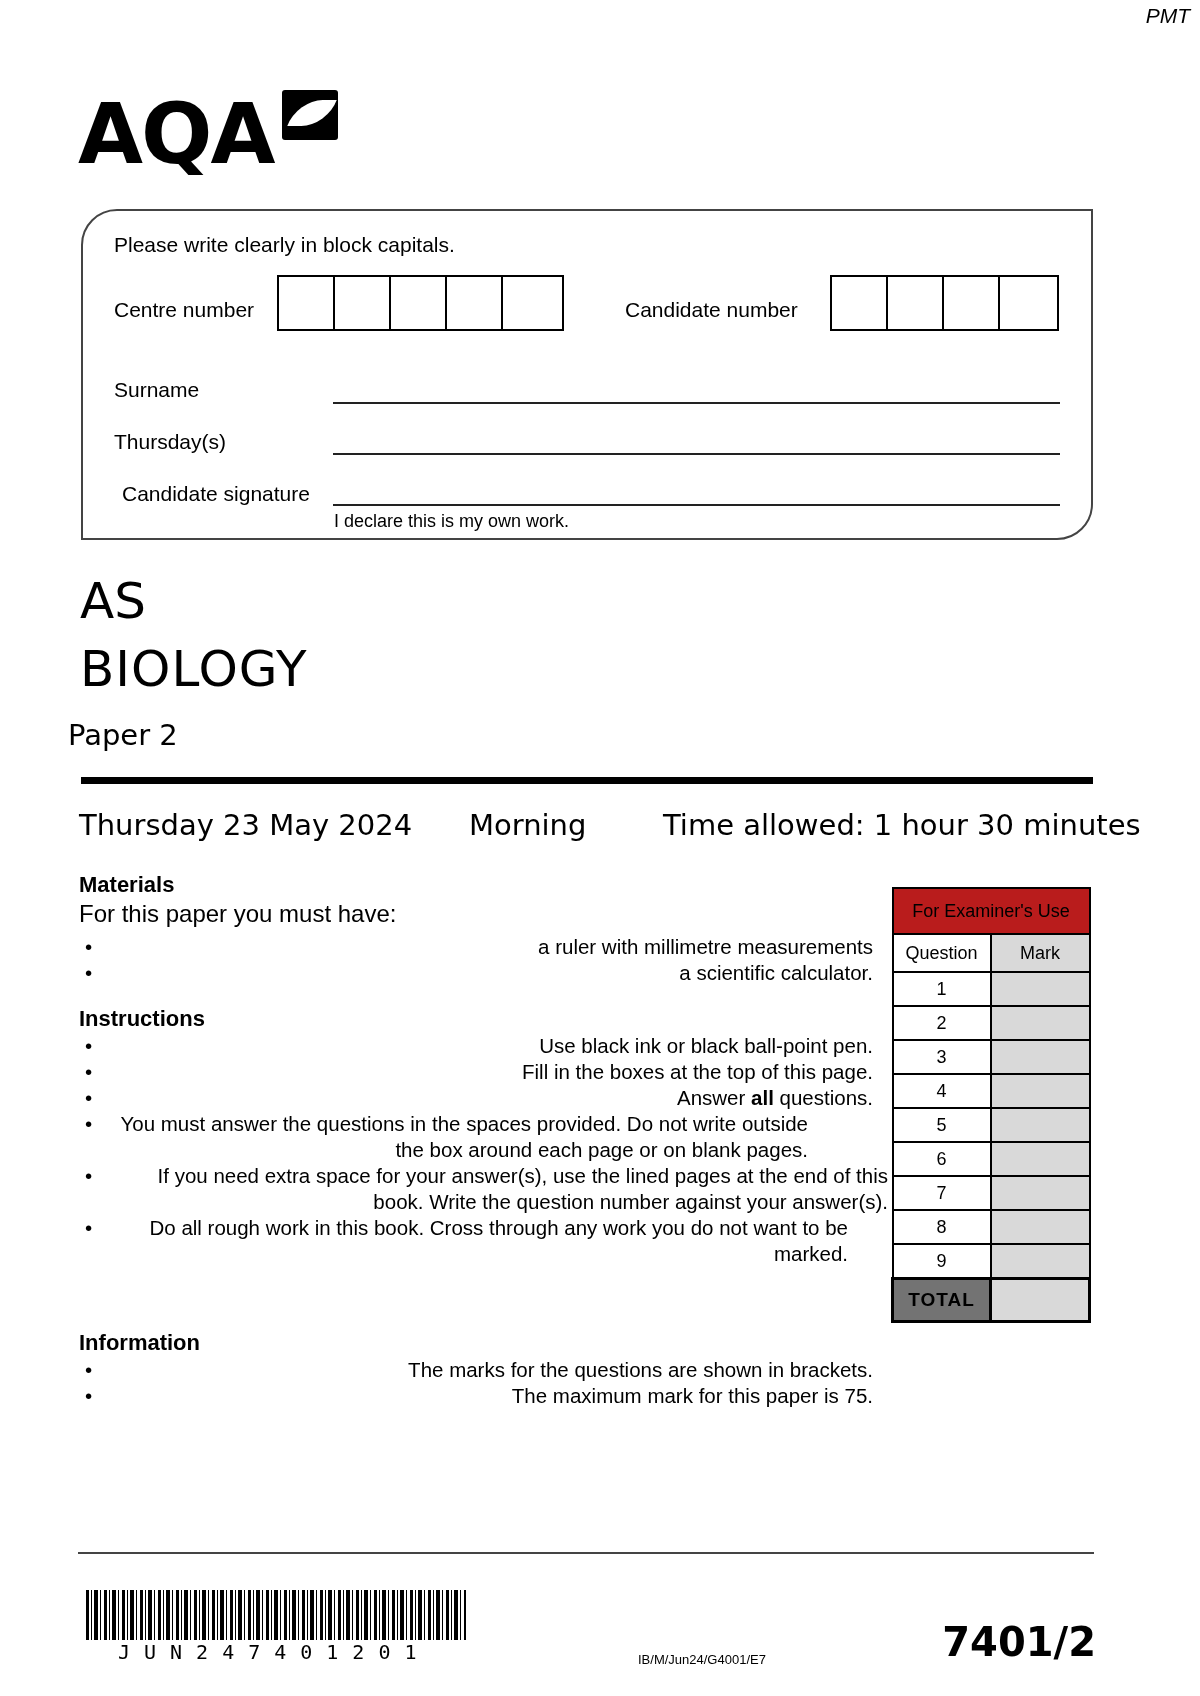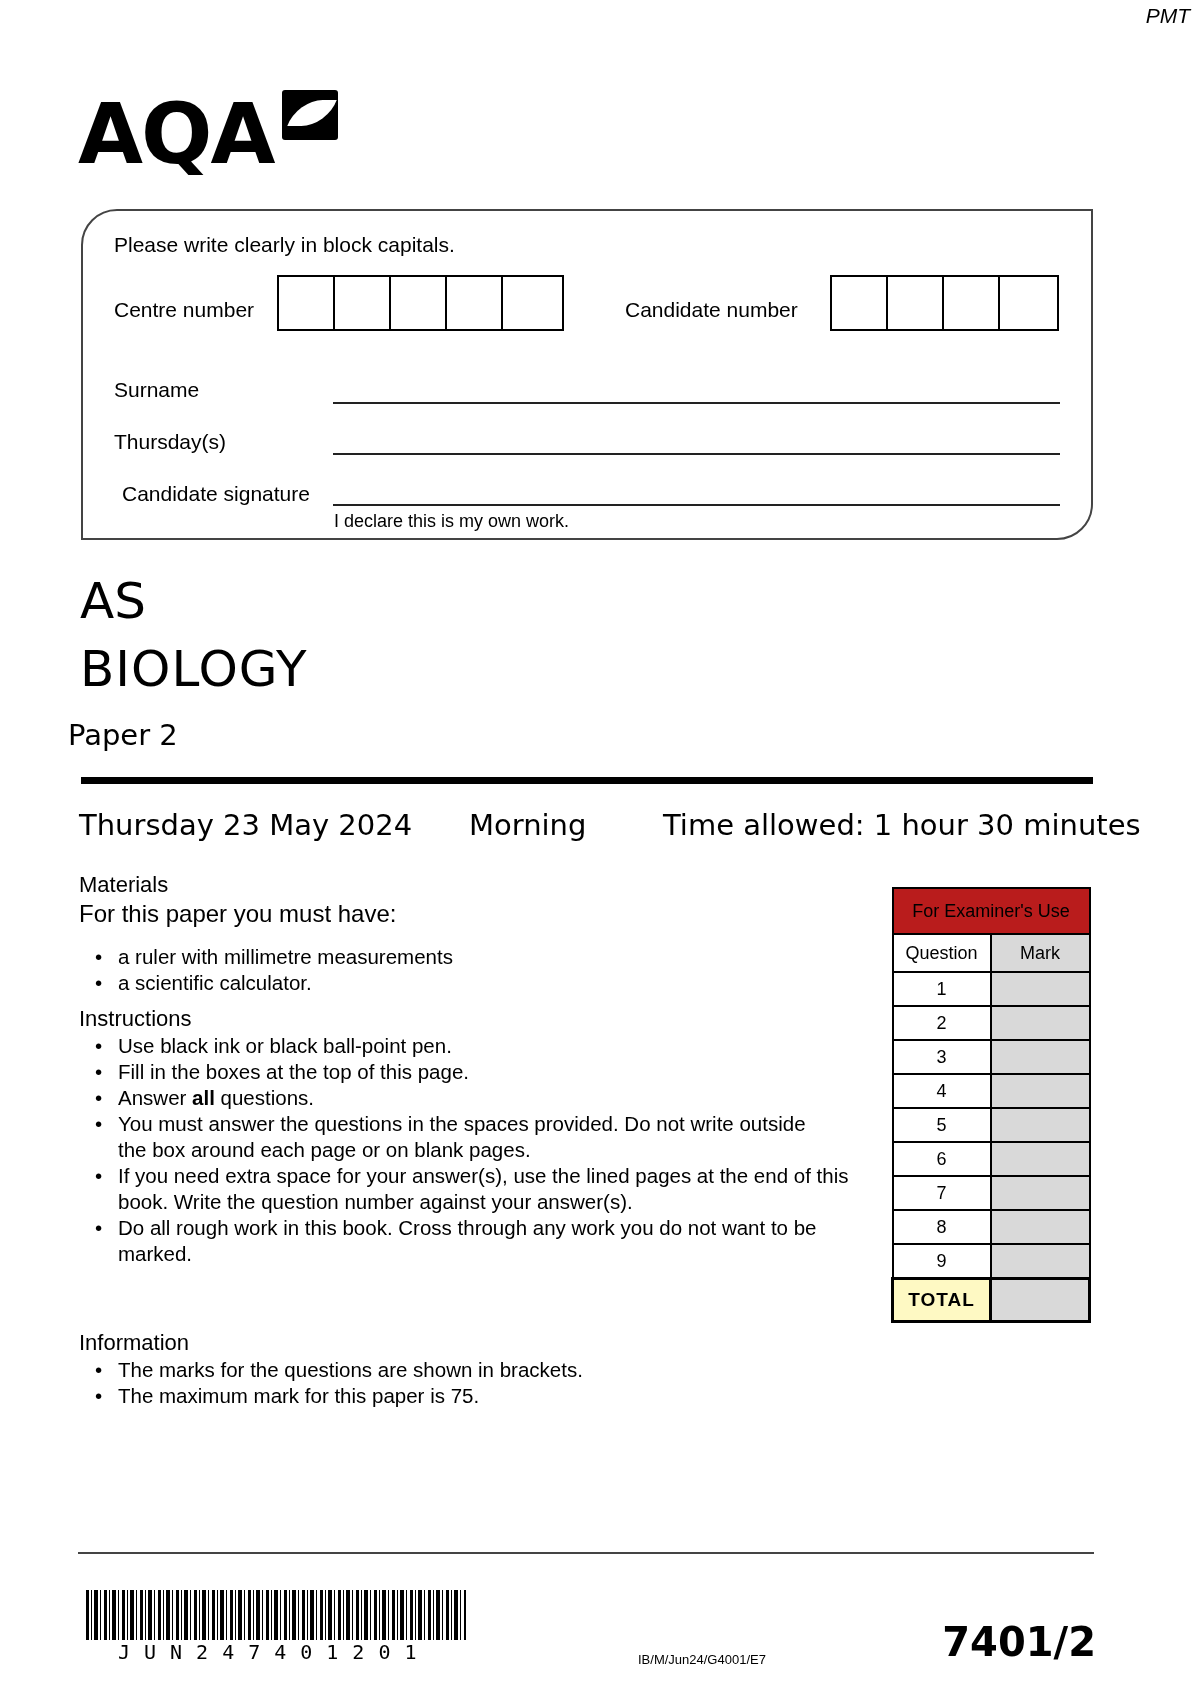--- a/index.html
+++ b/index.html
@@ -15,31 +15,31 @@
     .boxes { display: flex; border: 2px solid #000; height: 56px; box-sizing: border-box; }
     .boxes .cell { width: 56px; border-right: 2px solid #000; box-sizing: border-box; }
     .boxes .cell:last-child { border-right: none; }
     .line { height: 0; border-bottom: 2px solid #222; }
     .title-font { font-family: "DejaVu Sans", sans-serif; }
     .as { left: 80px; top: 572px; font-size: 50px; }
     .bio { left: 80px; top: 640px; font-size: 50px; letter-spacing: 1px; }
     .paper { left: 68px; top: 718px; font-size: 29px; }
     .thick-rule { left: 81px; top: 777px; width: 1012px; height: 7px; background: #000; }
     .dateline { top: 808px; font-size: 29px; font-family: "DejaVu Sans", sans-serif; }
-    .sec-h { font-weight: normal; font-size: 22px; }
+    .sec-h { font-weight: bold; font-size: 22px; }
     .txt { font-size: 24px; }
-    ul.bul { list-style: none; margin: 16px; padding: 0; }
+    ul.bul { list-style: none; margin: 6px; padding: 0; text-align: right; }
     ul.bul li { position: relative; padding-left: 23px; font-size: 20.5px; line-height: 26px; }
     ul.bul li::before { content: "•"; position: absolute; left: 0; top: 0; }
     .ex-table { left: 891px; top: 887px; width: 200px; border-collapse: collapse; }
     .ex-table td { border: 2px solid #000; text-align: center; font-size: 18px; padding: 0; height: 32px; }
     .ex-table .hd { background: #b91c1c; height: 44px; font-size: 18px; }
     .ex-table .q { width: 96px; background: #fff; }
     .ex-table .m { background: #d9d9d9; }
-    .ex-table .tot { background: #fef9c3; font-weight: bold; font-size: 19px; letter-spacing: 1px; height: 40px; }
+    .ex-table .tot { background: #737373; font-weight: bold; font-size: 19px; letter-spacing: 1px; height: 40px; }
     .bottom-rule { left: 78px; top: 1552px; width: 1016px; height: 2px; background: #444; }
     .barcode { left: 86px; top: 1590px; width: 380px; height: 50px; background: repeating-linear-gradient(90deg, #000 0 3px, #fff 3px 5px, #000 5px 6px, #fff 6px 8px, #000 8px 12px, #fff 12px 14px, #000 14px 15px, #fff 15px 18px); }
     .bc-text { left: 118px; top: 1640px; font-family: "DejaVu Sans Mono", monospace; font-size: 20px; letter-spacing: 14px; text-align: center; }
     .ref { left: 638px; top: 1652px; font-size: 13px; }
     .code { right: 104px; top: 1619px; font-family: "DejaVu Sans", sans-serif; font-weight: bold; font-size: 40px; }
   </style>
 </head>
 <body>
 
 <div class="abs pmt">PMT</div>

